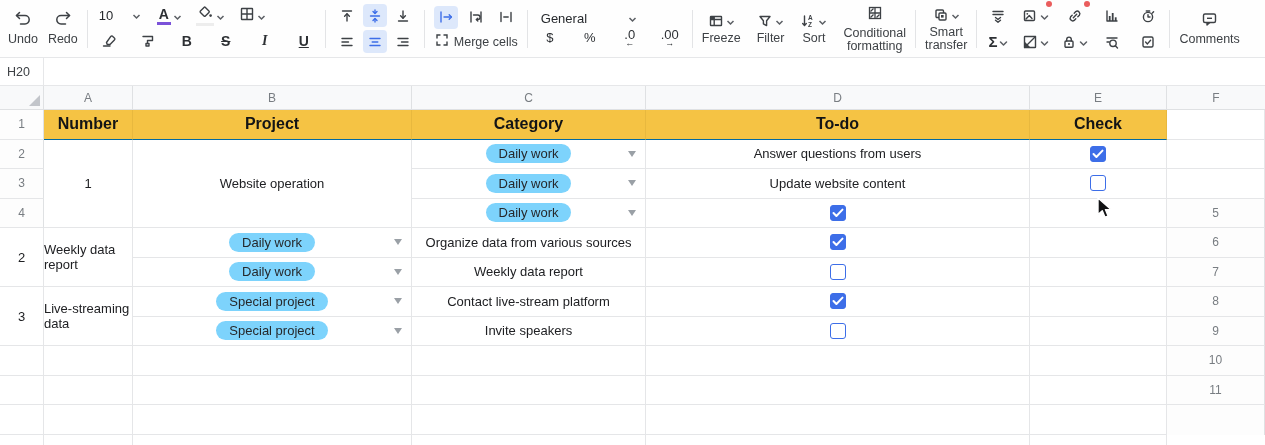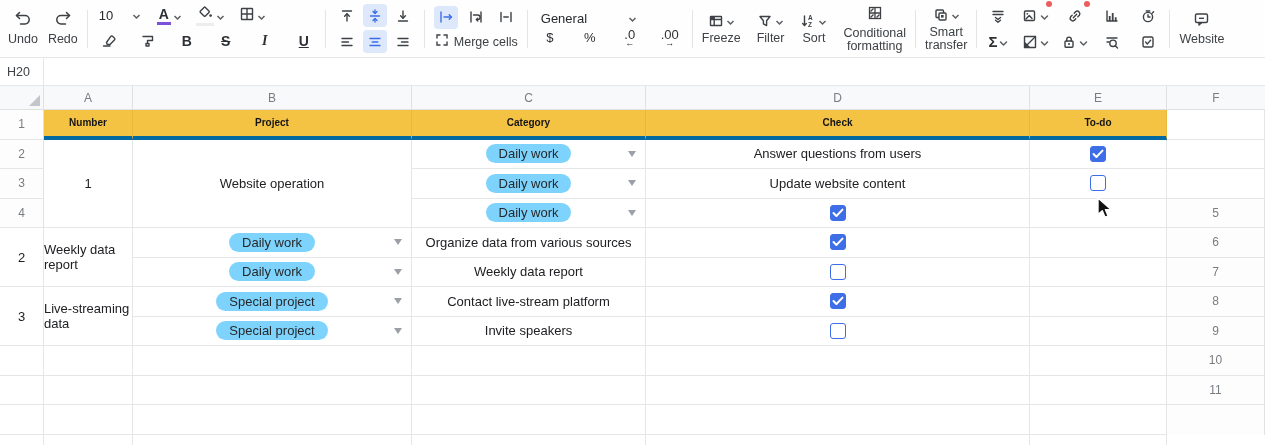--- a/index.html
+++ b/index.html
@@ -47,22 +47,22 @@
   .colhead { background:#f8f9fa; border-right:1px solid #dfe1e3; border-bottom:1px solid #dfe1e3;
     display:flex; align-items:center; justify-content:center; font-size:12px; color:#787d82; cursor:pointer; }
   .corner { background:#f8f9fa; border-right:1px solid #dfe1e3; border-bottom:1px solid #dfe1e3; position:relative; cursor:pointer; }
   .corner::after { content:""; position:absolute; right:3px; bottom:3px; width:0; height:0;
     border-bottom:11px solid #c2c5ca; border-left:11px solid transparent; }
   .rowno { background:#fdfdfd; border-right:1px solid #dfe1e3; border-bottom:1px solid #e5e6e8;
     display:flex; align-items:center; justify-content:center; font-size:12px; color:#787d82; cursor:pointer; }
   .cell { border-right:1px solid #e5e6e8; border-bottom:1px solid #e5e6e8; background:#fff;
     display:flex; align-items:center; justify-content:center; font-size:13px; color:#202124;
     position:relative; overflow:hidden; cursor:cell; }
-  .cell.hdr { background:#f5c344; font-weight:700; font-size:10px; color:#131416;
-    border-right:1px solid #e8b83e; border-bottom:4px solid #0369a1; }
+  .cell.hdr { background:#f5c344; font-weight:700; font-size:16px; color:#131416;
+    border-right:1px solid #e8b83e; border-bottom:1px solid #0369a1; }
   .pill { padding:2px 13px; border-radius:11px; font-size:13px; color:#26282b; white-space:nowrap; }
   .pill.daily { background:#7dd3fc; }
   .pill.special { background:#7dd3fc; }
   .dd-tri { position:absolute; right:9px; top:50%; transform:translateY(-50%);
     width:0; height:0; border-left:4.5px solid transparent; border-right:4.5px solid transparent;
     border-top:6px solid #9aa0a6; cursor:pointer; }
   .cb { width:16px; height:16px; border:1.5px solid #3d6ee8; border-radius:3px; background:#fff;
     display:flex; align-items:center; justify-content:center; cursor:pointer; }
   .cb svg { display:none; }
   .cb.on { background:#3d6ee8; border-color:#3d6ee8; }
@@ -410,21 +410,21 @@
     </div>
 
     <div class="tb-sep"></div>
 
     <div class="vstack">
       <span><svg width="17" height="16" viewBox="0 0 17 16" stroke="#3d4145" fill="none" stroke-width="1.4" stroke-linejoin="round">
             <rect x="2.5" y="3" width="12" height="8.5" rx="1.5"></rect>
             <path d="M6 11.5 V14 L8.8 11.5"></path>
             <path d="M6 7.3 H11"></path>
           </svg></span>
-      <span class="tb-label">Website</span>
+      <span class="tb-label">Comments</span>
     </div>
   </div>
 
   <div class="fx-bar">
     <div class="namebox">H20</div>
     <div class="fx-input"></div>
   </div>
 
   <div class="sheet">
 
@@ -433,22 +433,22 @@
     <div class="colhead">B</div>
     <div class="colhead">C</div>
     <div class="colhead">D</div>
     <div class="colhead">E</div>
     <div class="colhead" style="border-right:none;">F</div>
 
     <div class="rowno">1</div>
     <div class="cell hdr">Number</div>
     <div class="cell hdr">Project</div>
     <div class="cell hdr">Category</div>
+    <div class="cell hdr">To-do</div>
     <div class="cell hdr">Check</div>
-    <div class="cell hdr">To-do</div>
     <div class="cell"></div>
 
     <div class="rowno">2</div>
     <div class="cell" style="grid-row:span 3;">1</div>
     <div class="cell" style="grid-row:span 3;">Website operation</div>
     <div class="cell">
         <span class="pill daily">Daily work</span>
         <span class="dd-tri"></span>
       </div>
     <div class="cell">Answer questions from users</div>

